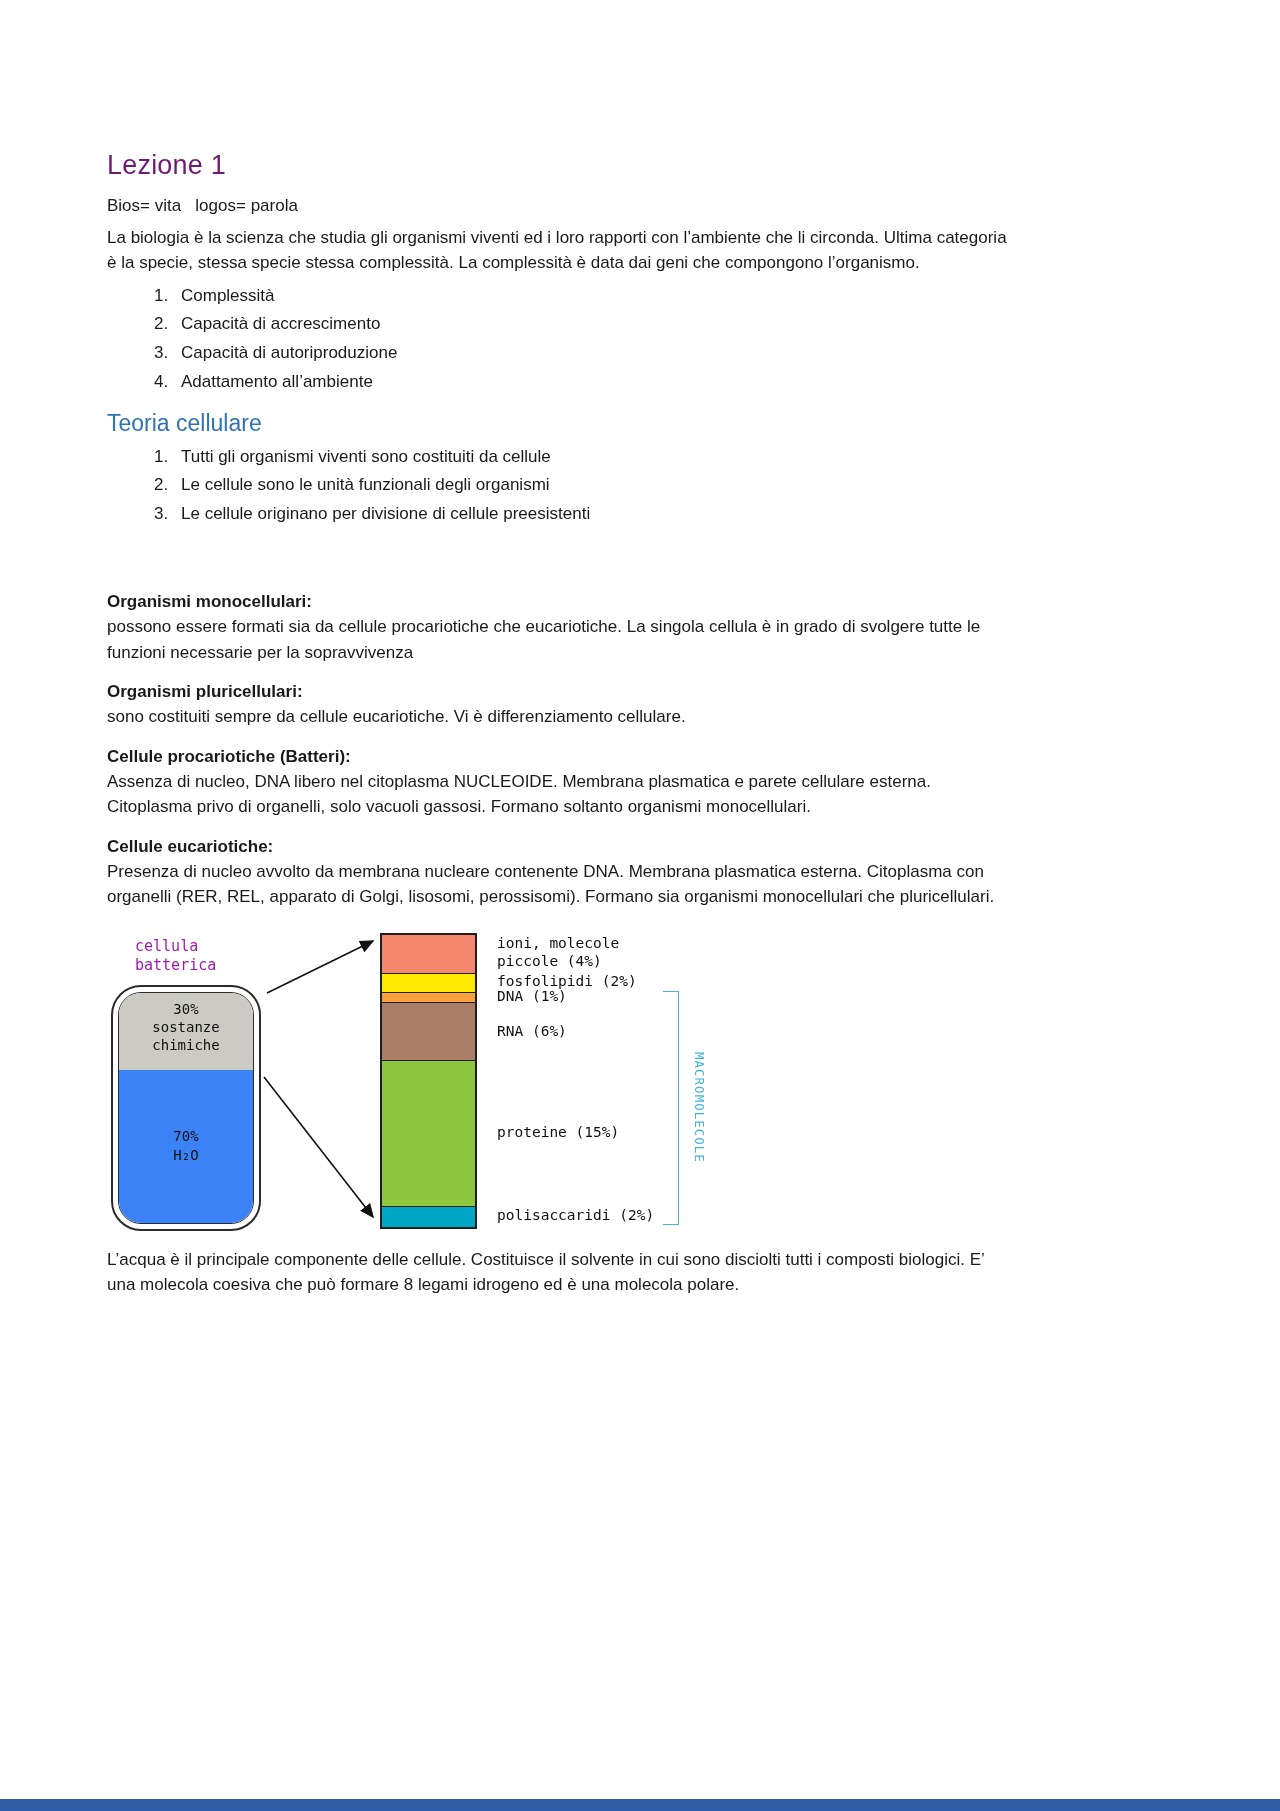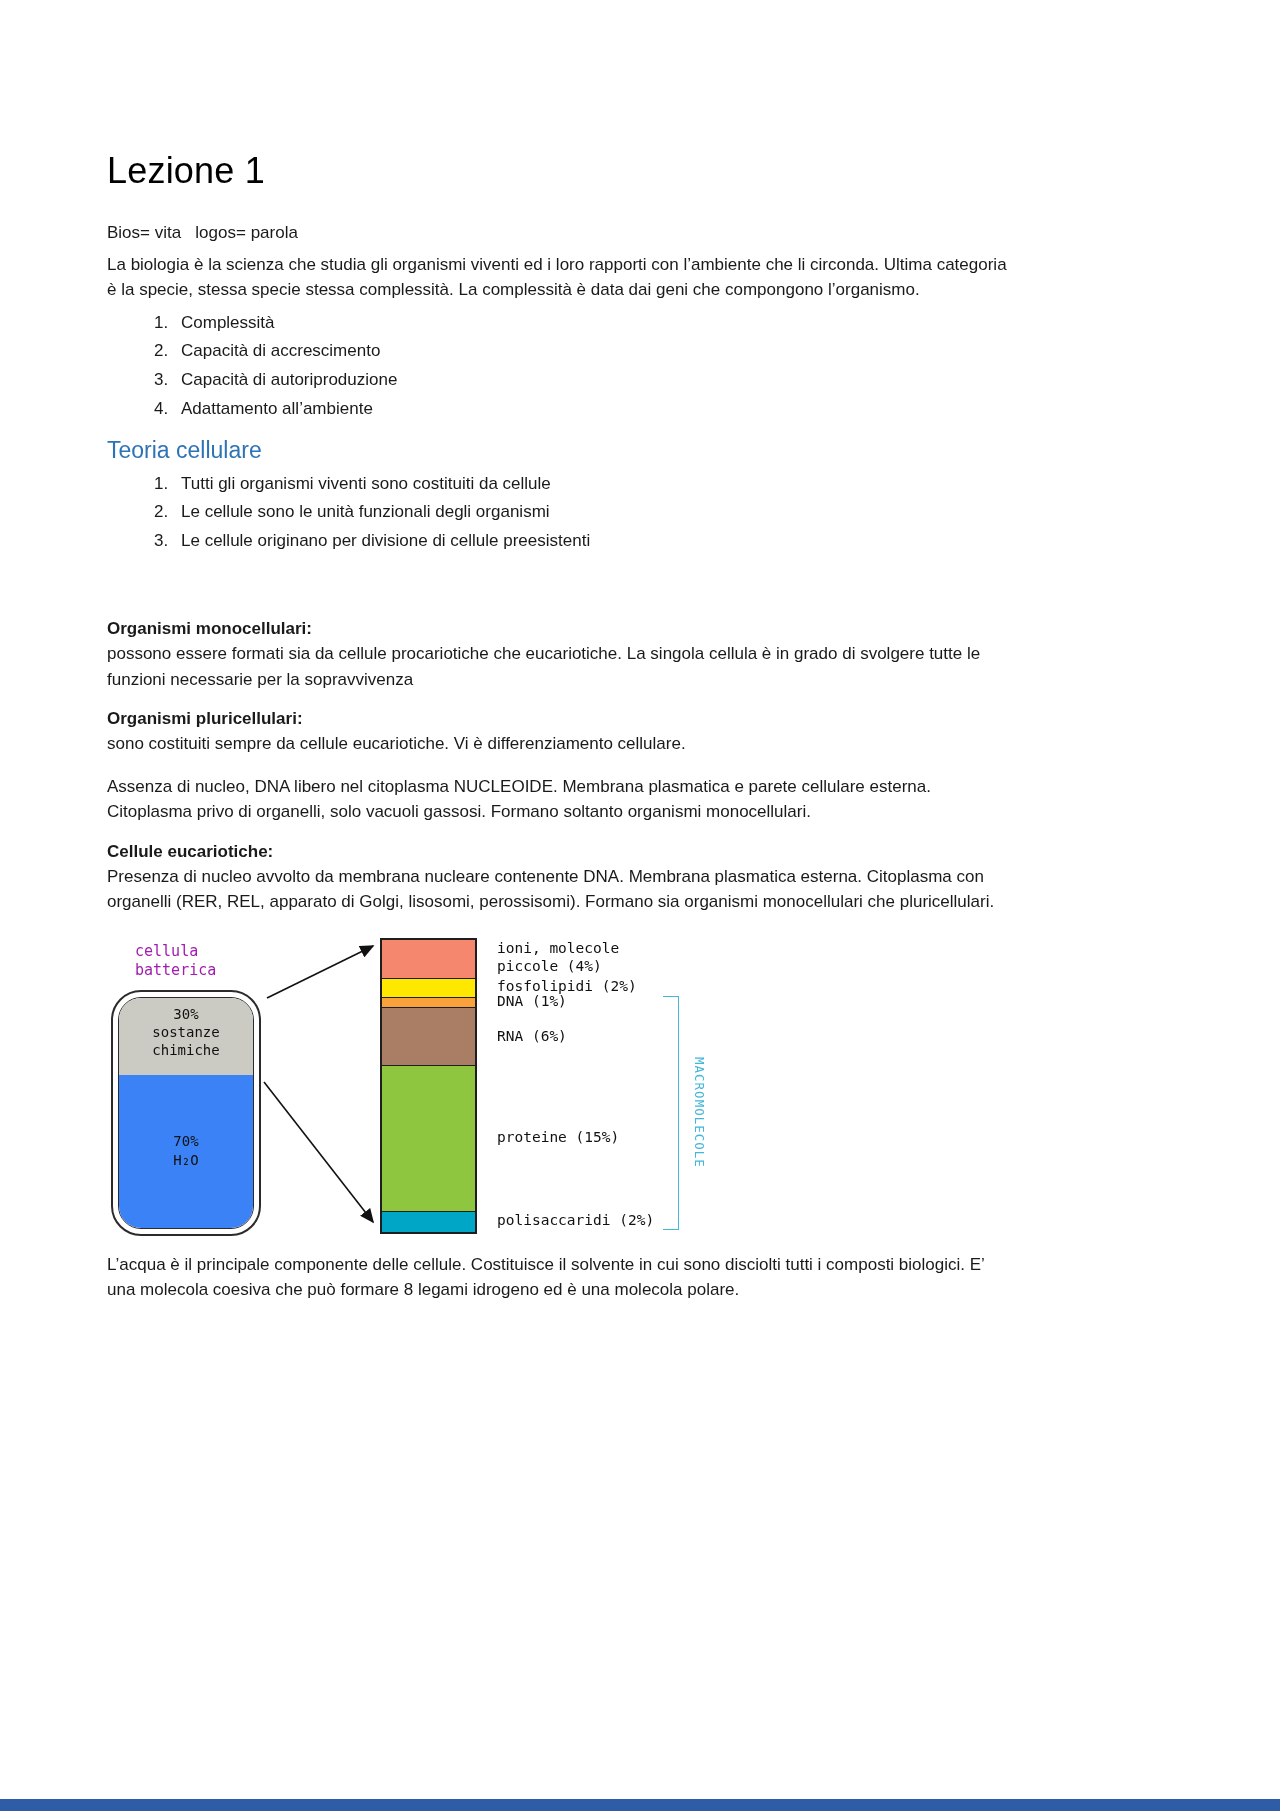--- a/index.html
+++ b/index.html
@@ -11,23 +11,23 @@
     color: #1a1a1a;
     overflow: hidden;
   }
   .page {
     position: relative;
     width: 1280px; height: 1811px;
     box-sizing: border-box;
     padding: 150px 170px 0 107px;
   }
   .h1 {
-    font-size: 36px; font-weight: 500;
-    color: #000000;
-    margin: 0 0 28px 0;
+    font-size: 27px; font-weight: 500;
+    color: #701a75;
+    margin: 0 0 12px 0;
     letter-spacing: 0.2px;
   }
   .h2 {
     font-size: 23px; font-weight: 500;
     color: #2E74B5;
     margin: 16px 0 8px 0;
   }
   p.body {
     font-size: 17px; line-height: 1.5;
     margin: 0 0 6px 0;
@@ -141,20 +141,21 @@
     <p class="sect-title">Organismi monocellulari:</p>
     <p class="body">possono essere formati sia da cellule procariotiche che eucariotiche. La singola cellula è in grado di svolgere tutte le funzioni necessarie per la sopravvivenza</p>
   </section>
 
   <section class="sect">
     <p class="sect-title">Organismi pluricellulari:</p>
     <p class="body">sono costituiti sempre da cellule eucariotiche. Vi è differenziamento cellulare.</p>
   </section>
 
   <section class="sect">
+    <p class="sect-title">Cellule procariotiche (Batteri):</p>
     <p class="body">Assenza di nucleo, DNA libero nel citoplasma NUCLEOIDE. Membrana plasmatica e parete cellulare esterna. Citoplasma privo di organelli, solo vacuoli gassosi. Formano soltanto organismi monocellulari.</p>
   </section>
 
   <section class="sect">
     <p class="sect-title">Cellule eucariotiche:</p>
     <p class="body">Presenza di nucleo avvolto da membrana nucleare contenente DNA. Membrana plasmatica esterna. Citoplasma con organelli (RER, REL, apparato di Golgi, lisosomi, perossisomi). Formano sia organismi monocellulari che pluricellulari.</p>
   </section>
 
 
   <div class="figure">

